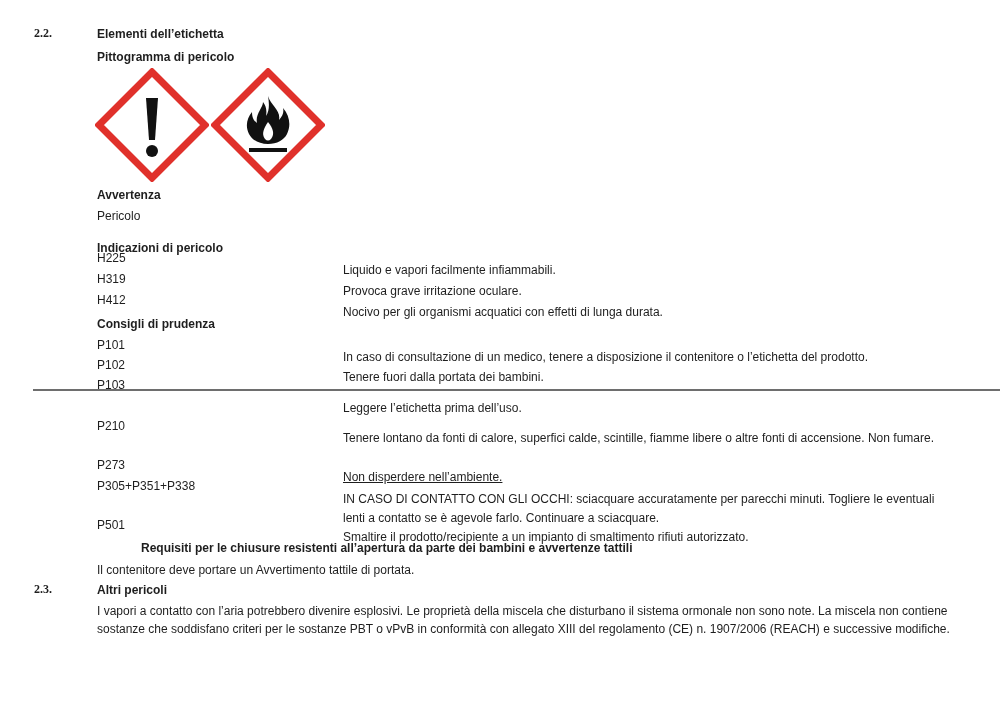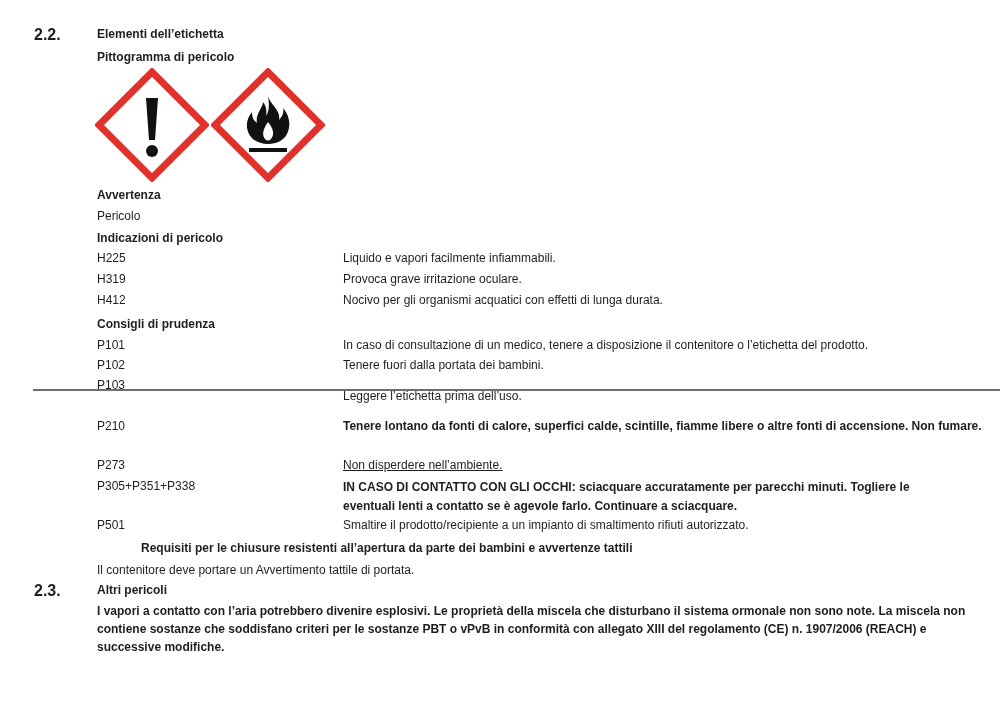--- a/index.html
+++ b/index.html
@@ -11,24 +11,24 @@
       width: 1000px;
       height: 711px;
       position: relative;
       overflow: hidden;
       font-family: "Liberation Sans", "DejaVu Sans", sans-serif;
       color: #1e1e1e;
       font-size: 12px;
     }
     .abs { position: absolute; white-space: nowrap; }
     .bold { font-weight: bold; }
-    .secnum { left: 34px; font-weight: bold; font-size: 16px; }
+    .secnum { left: 34px; font-weight: bold; font-size: 12px; font-family: Liberation Serif, serif; }
     .col1 { left: 97px; }
-    .col2 { left: 343px; }
-    .wrap { white-space: normal; font-weight: bold; }
+    .col2 { left: 343px; margin-top: 12px; }
+    .wrap { white-space: normal; }
     .rule {
       position: absolute;
       left: 33px;
       right: 0;
       top: 389px;
       height: 2px;
       background: #6e6e6e;
     }
     .pict {
       position: absolute;
@@ -57,21 +57,21 @@
     <polygon points="57,4 110,57 57,110 4,57" fill="#ffffff" stroke="#e0312b" stroke-width="7" stroke-linejoin="miter"></polygon>
     <path d="M57,28 C60,38 70,42 68,52 C72,48 73,44 72,40 C79,48 80,58 76,66 C73,72 66,76 57,76 C48,76 41,72 38,66 C34,58 36,50 41,44 C41,50 43,53 46,55 C44,46 52,40 52,34 C55,38 56,42 55,48 C59,42 58,34 57,28 Z" fill="#111111"></path>
     <path d="M57,54 C62,60 64,66 60,71 C58,73 56,73 54,71 C50,66 53,60 57,54 Z" fill="#ffffff"></path>
     <rect x="38" y="80" width="38" height="4" fill="#111111"></rect>
   </svg>
 </div>
 
 <div class="abs col1 bold text" style="top:187px;">Avvertenza</div>
 <div class="abs col1 text" style="top:208px;">Pericolo</div>
 
-<div class="abs col1 bold text" style="top:230px;">Indicazioni di pericolo</div>
+<div class="abs col1 bold text" style="top:240px;">Indicazioni di pericolo</div>
 
 <div class="abs col1 text" style="top:250px;">H225</div>
 <div class="abs col2 text" style="top:250px;">Liquido e vapori facilmente infiammabili.</div>
 
 <div class="abs col1 text" style="top:271px;">H319</div>
 <div class="abs col2 text" style="top:271px;">Provoca grave irritazione oculare.</div>
 
 <div class="abs col1 text" style="top:292px;">H412</div>
 <div class="abs col2 text" style="top:292px;">Nocivo per gli organismi acquatici con effetti di lunga durata.</div>
 

